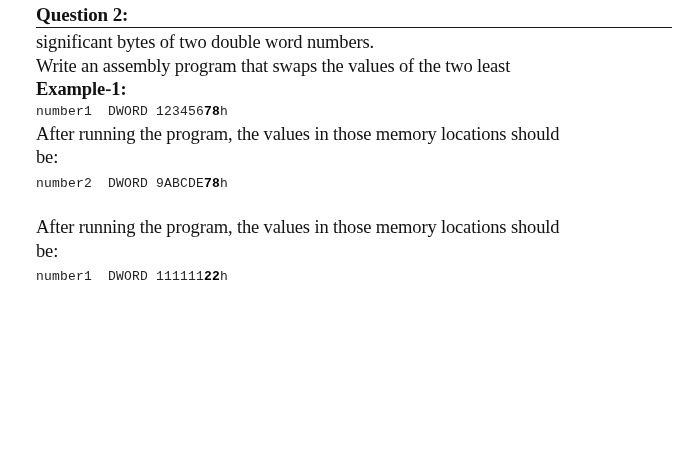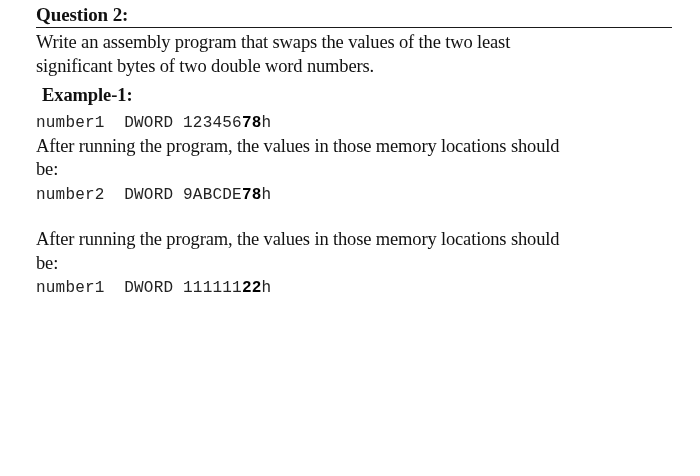--- a/index.html
+++ b/index.html
@@ -48,27 +48,27 @@
     letter-spacing: -0.15px;
   }
   .body-text.tight {
     line-height: 23.5px;
   }
   .ex-head {
     font-family: "Liberation Serif", "DejaVu Serif", serif;
     font-weight: bold;
     font-size: 18.5px;
     line-height: 23px;
-    margin: 6px;
+    margin: 0;
     padding: 0;
     letter-spacing: -0.1px;
   }
   .code {
     font-family: "Liberation Mono", "DejaVu Sans Mono", monospace;
-    font-size: 16px;
+    font-size: 13px;
     line-height: 21.5px;
     margin: 0;
     padding: 0;
     white-space: pre;
     color: #232323;
     letter-spacing: 0.2px;
   }
   .code b {
     font-weight: bold;
     color: #000000;
@@ -85,22 +85,22 @@
   }
 </style>
 </head>
 <body>
 
 <div class="page">
 
   <div class="q-title">Question 2:</div>
   <hr class="rule">
 
+  <div class="body-text">significant bytes of two double word numbers.</div>
   <div class="body-text">Write an assembly program that swaps the values of the two least</div>
-  <div class="body-text">significant bytes of two double word numbers.</div>
 
   <div class="ex-head">Example-1:</div>
 
   <div class="code-block">
     <div class="code"><span>number1</span><span>  </span><span>DWORD</span><span> </span><span>123456</span><b>78</b><span>h</span></div>
   </div>
 
   <div class="body-text tight">After running the program, the values in those memory locations should</div>
   <div class="body-text tight">be:</div>
 

